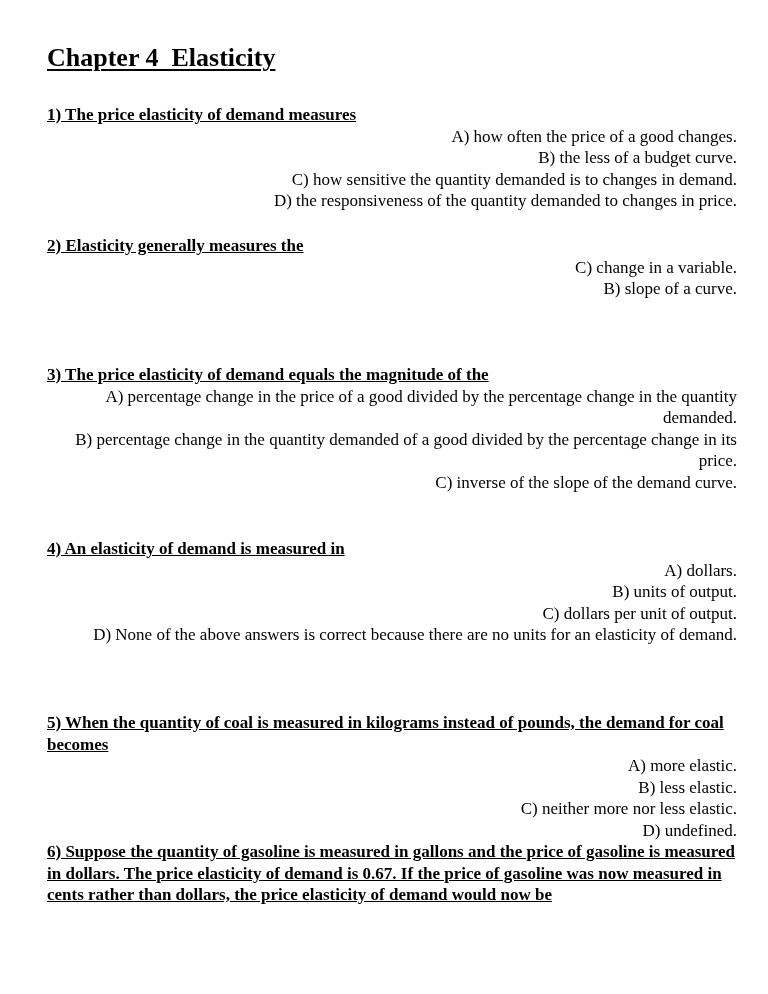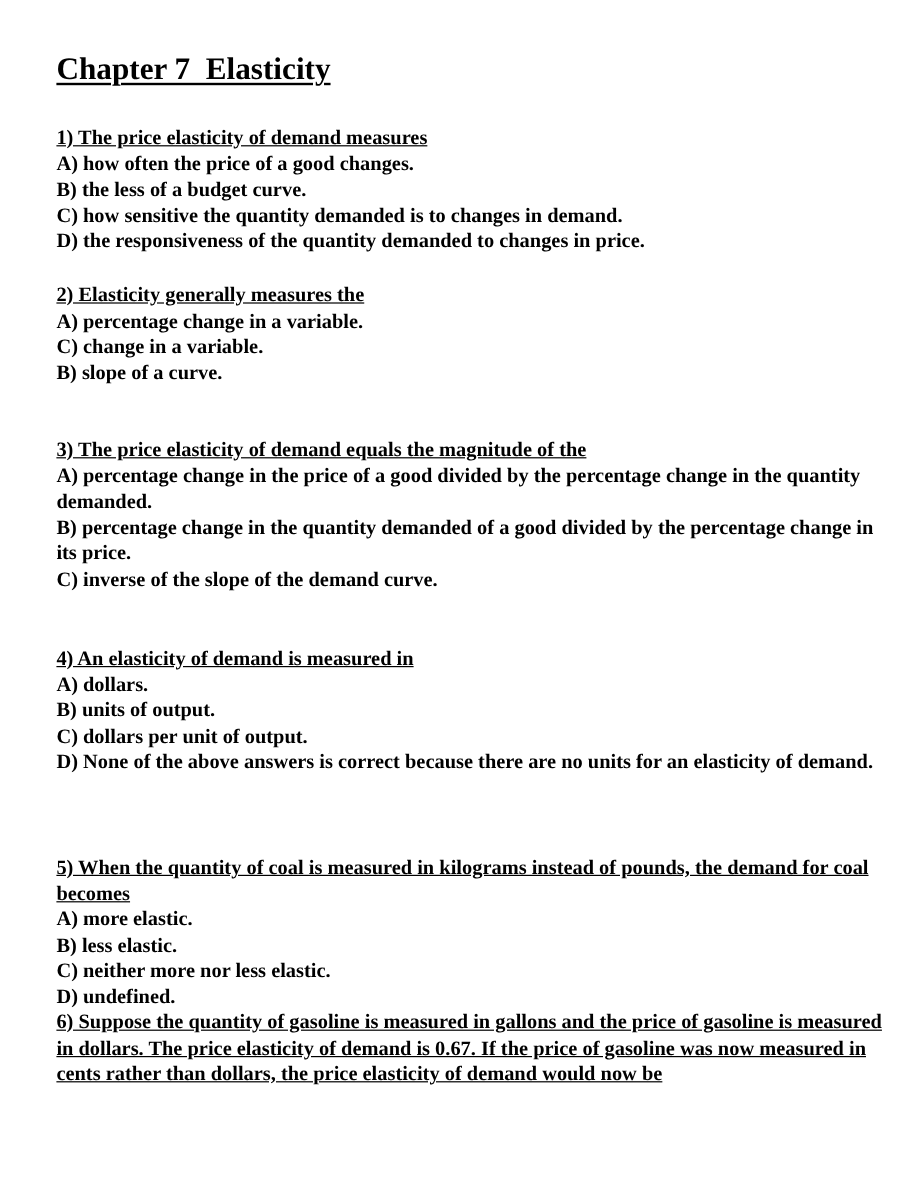--- a/index.html
+++ b/index.html
@@ -41,41 +41,41 @@
       font-size: 17px;
       line-height: 21.6px;
     }
     .stem {
       font-weight: bold;
       margin: 0;
       text-decoration: underline;
     }
     .option {
       margin: 0;
-      font-weight: bold;
+      font-weight: normal;
+      text-align: right;
     }
   </style>
 </head>
 <body>
 
 <div class="page">
 
-  <h1 class="title">Chapter 7  Elasticity</h1>
+  <h1 class="title">Chapter 4  Elasticity</h1>
 
   <div class="question" style="top:104px;">
     <p class="stem">1) The price elasticity of demand measures</p>
     <p class="option">A) how often the price of a good changes.</p>
     <p class="option">B) the less of a budget curve.</p>
     <p class="option">C) how sensitive the quantity demanded is to changes in demand.</p>
     <p class="option">D) the responsiveness of the quantity demanded to changes in price.</p>
   </div>
 
   <div class="question" style="top:235px;">
     <p class="stem">2) Elasticity generally measures the</p>
-    <p class="option">A) percentage change in a variable.</p>
     <p class="option">C) change in a variable.</p>
     <p class="option">B) slope of a curve.</p>
   </div>
 
   <div class="question" style="top:364px;">
     <p class="stem">3) The price elasticity of demand equals the magnitude of the</p>
     <p class="option">A) percentage change in the price of a good divided by the percentage change in the quantity demanded.</p>
     <p class="option">B) percentage change in the quantity demanded of a good divided by the percentage change in its price.</p>
     <p class="option">C) inverse of the slope of the demand curve.</p>
   </div>

